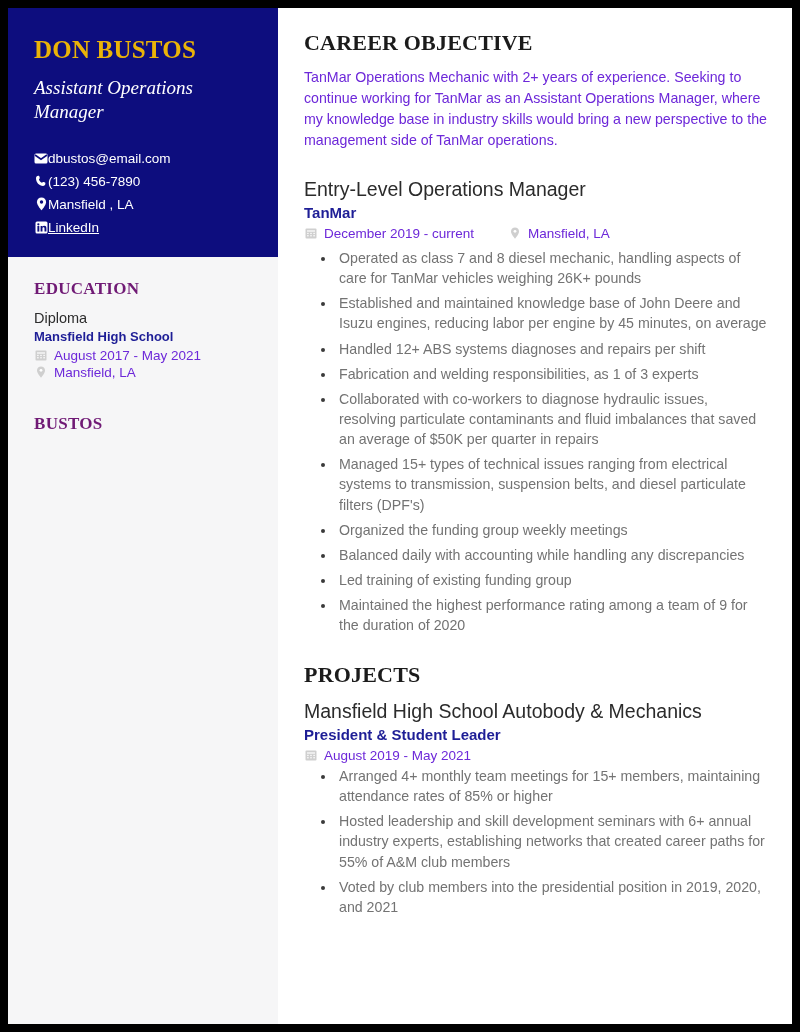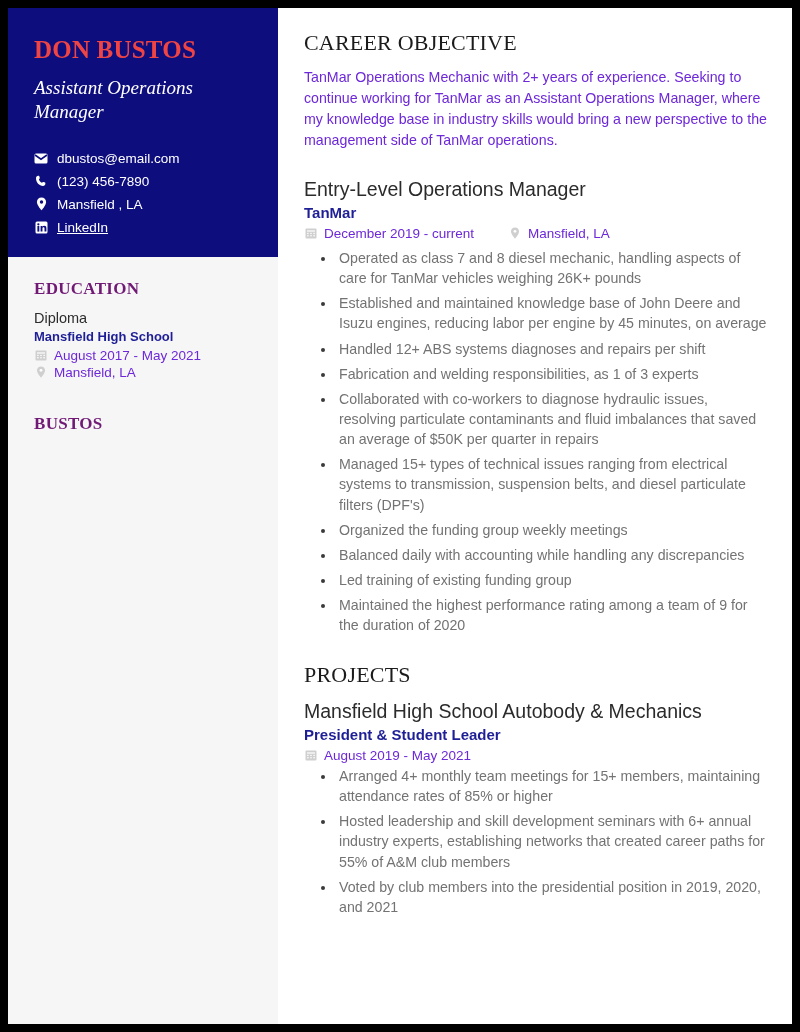--- a/index.html
+++ b/index.html
@@ -36,39 +36,38 @@
     color: #ffffff;
     padding: 28px 26px 22px 26px;
   }
 
   .name {
     font-family: "Liberation Serif", serif;
     font-weight: bold;
     font-size: 25px;
     letter-spacing: 0.2px;
     line-height: 1.1;
-    color: #ef4444;
+    color: #eab308;
     margin-bottom: 12px;
   }
 
   .job-title {
     font-family: "Liberation Serif", serif;
     font-style: italic;
     font-size: 19px;
     line-height: 1.3;
     color: #ffffff;
     margin-bottom: 26px;
   }
 
   .contact-list { list-style: none; }
 
   .contact-row {
     display: flex;
     align-items: center;
-    gap: 9px;
     margin-bottom: 8px;
     font-size: 13.5px;
     color: #ffffff;
   }
   .contact-row:last-child { margin-bottom: 0; }
 
   .contact-icon {
     width: 14px;
     flex: 0 0 14px;
     display: flex;
@@ -144,21 +143,21 @@
   
   .main {
     flex: 1;
     background: #ffffff;
     padding: 22px 24px 20px 26px;
     min-width: 0;
   }
 
   .main-heading {
     font-family: "Liberation Serif", serif;
-    font-weight: normal;
+    font-weight: bold;
     font-size: 22px;
     color: #1b1b1b;
     letter-spacing: 0.2px;
     margin-bottom: 11px;
   }
 
   .objective-text {
     font-size: 14.2px;
     line-height: 1.47;
     color: #6d28d9;

